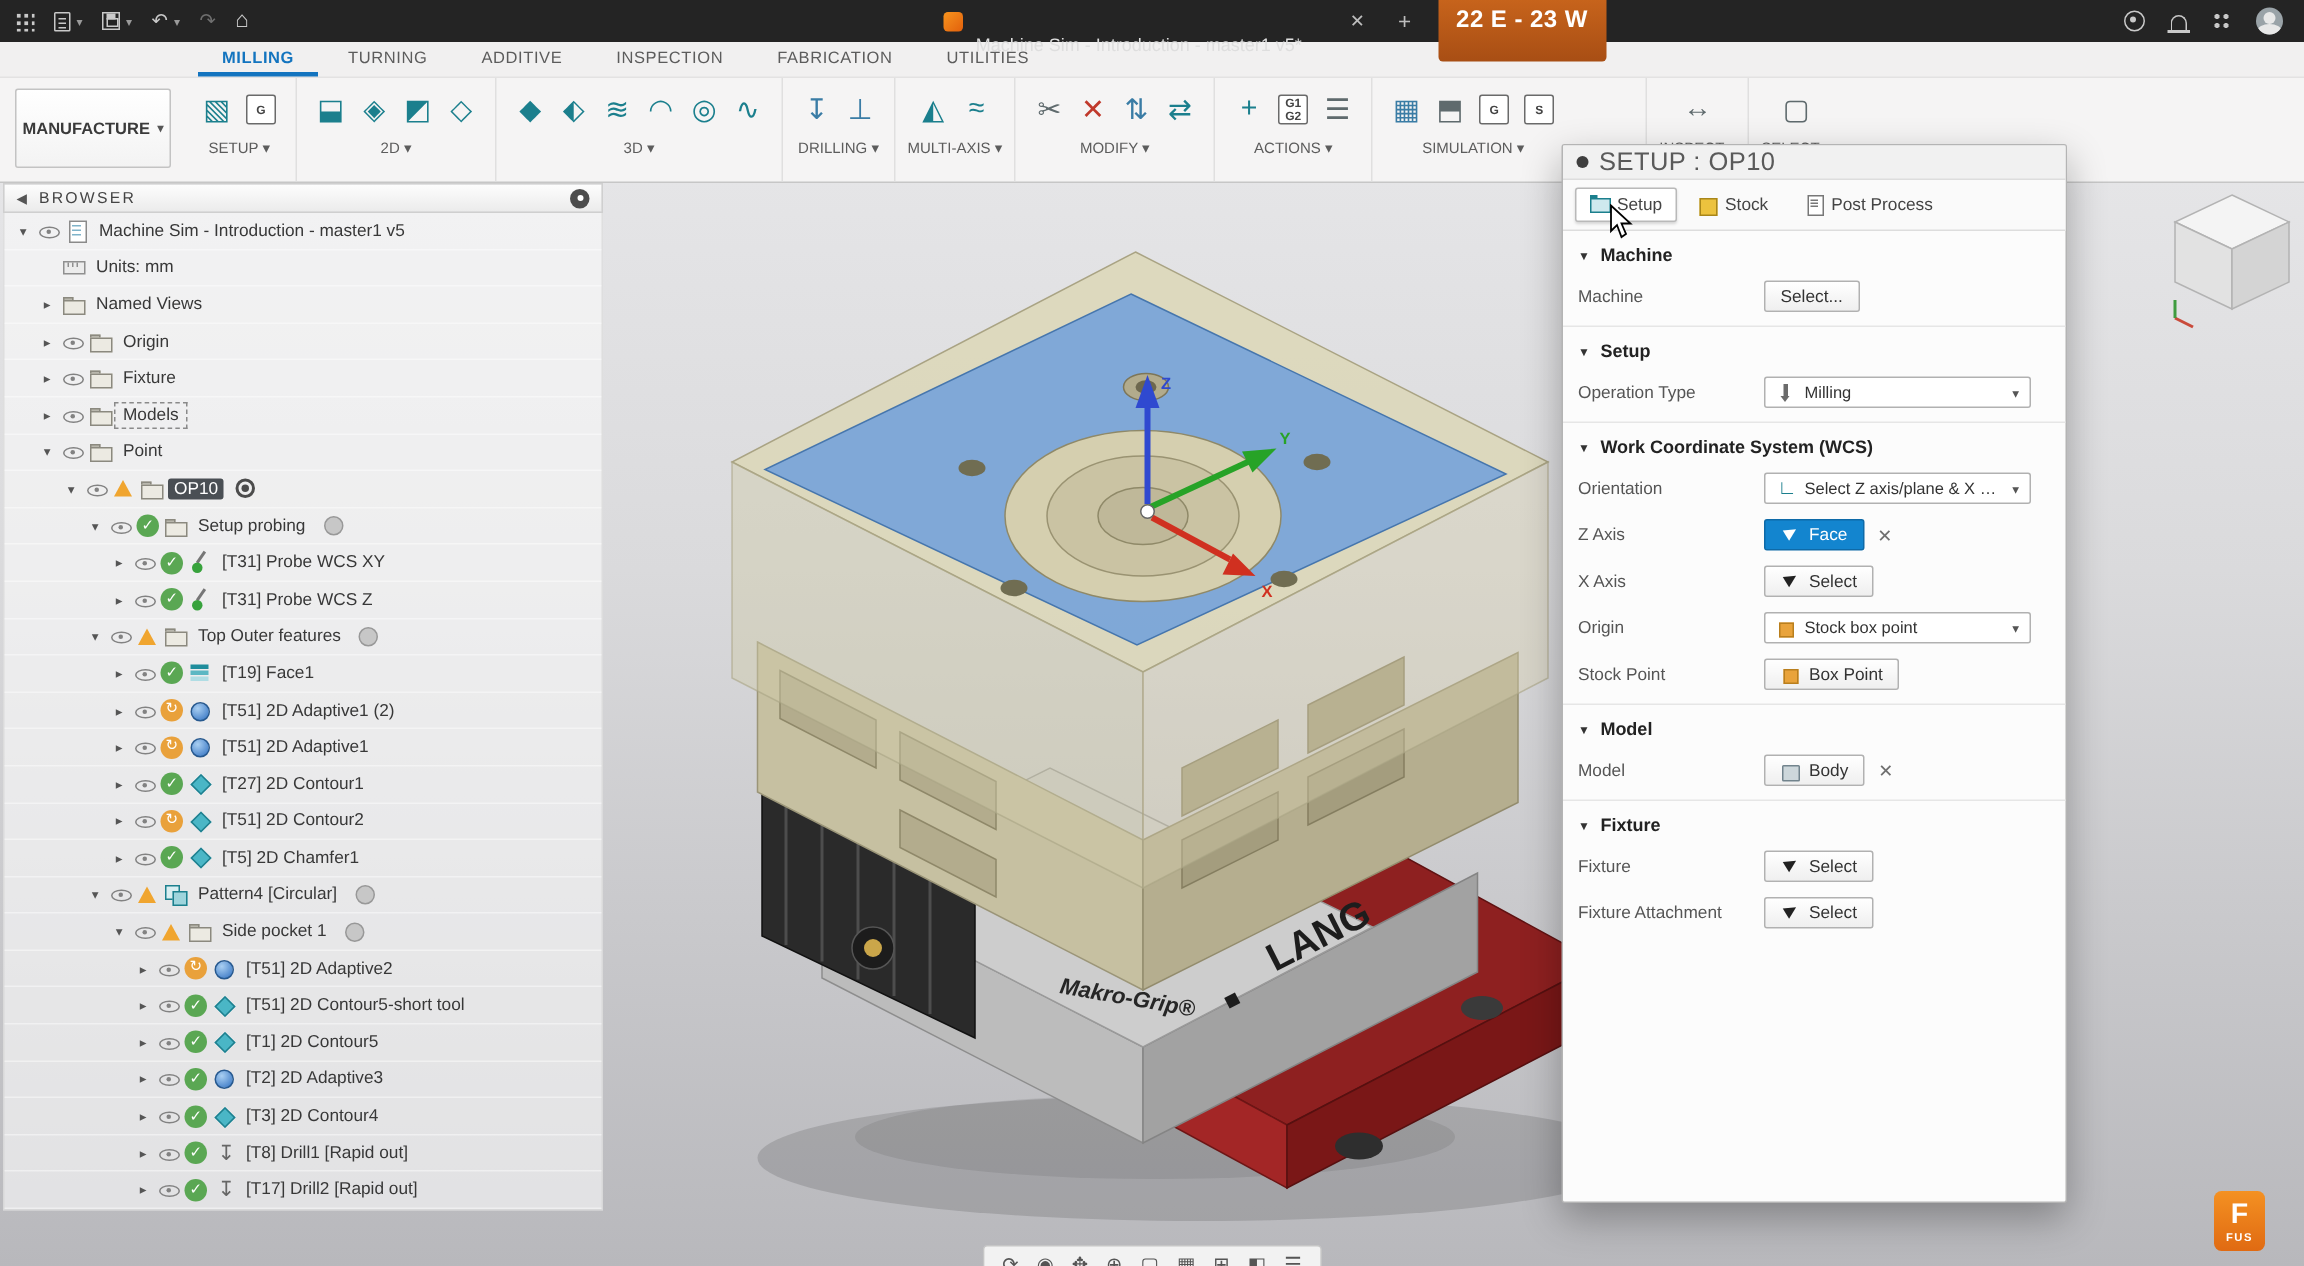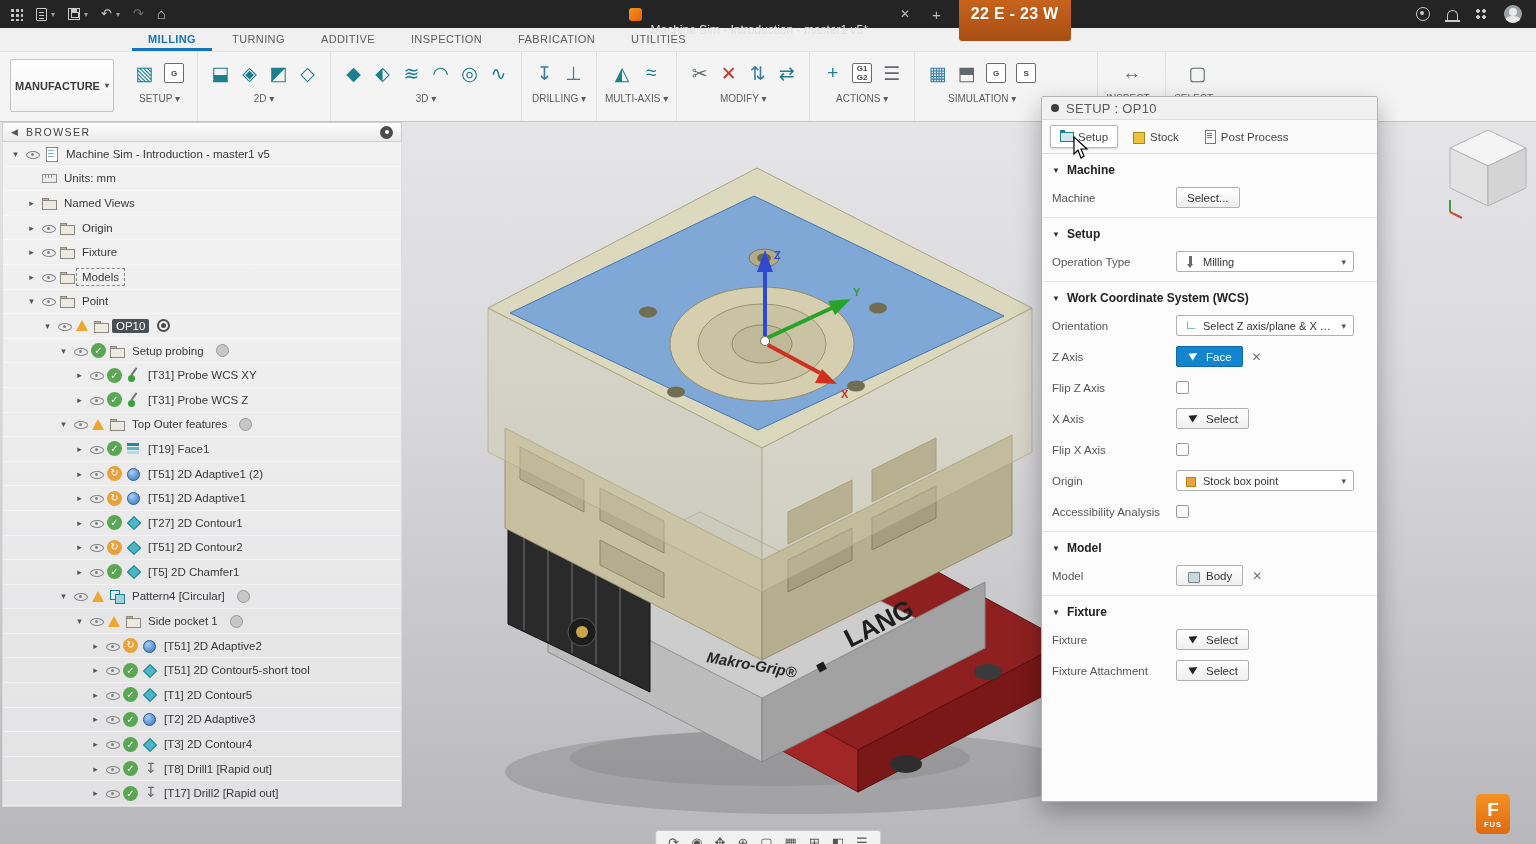--- a/index.html
+++ b/index.html
@@ -91,21 +91,21 @@
   .tlabel { font-size:11.5px; color:#383838; white-space:nowrap; padding:1px 4px; }
   .tlabel.sel { background:#4a4f54; color:#fff; border-radius:2px; }
   .tlabel.dash { outline:1px dashed #8a8a8a; outline-offset:1px; }
   .bdot { width:13px; height:13px; border-radius:50%; background:#c7c7c7; border:1px solid #989898; margin-left:5px; }
   .brec { width:13px; height:13px; border-radius:50%; border:2px solid #4c4c4c; margin-left:5px; position:relative; }
   .brec::before { content:""; position:absolute; left:2px; top:2px; width:5px; height:5px; border-radius:50%; background:#4c4c4c; }
   
   .dialog { position:absolute; left:1041px; top:96px; width:337px; height:706px; display:flex; flex-direction:column; background:#fcfcfc; border:1px solid #b4b4b4; border-radius:2px; box-shadow:0 10px 26px rgba(0,0,0,.3); z-index:20; }
   .dlg-head { height:23px; flex:none; background:#f1f1f1; border-bottom:1px solid #ddd; display:flex; align-items:center; gap:7px; padding:0 9px; }
   .ddot { width:8px; height:8px; border-radius:50%; background:#3f3f3f; }
-  .dlg-title { font-size:13px; color:#5a5a5a; letter-spacing:.3px; }
+  .dlg-title { font-size:17px; color:#5a5a5a; letter-spacing:.3px; }
   .dlg-tabs { flex:none; display:flex; align-items:center; gap:4px; padding:5px 8px; border-bottom:1px solid #ddd; background:#fafafa; }
   .dtab { display:flex; align-items:center; gap:5px; padding:4px 9px; font-size:11.5px; color:#444; border:1px solid transparent; border-radius:2px; cursor:pointer; }
   .dtab.active { background:#fff; border-color:#b9b9b9; box-shadow:0 1px 2px rgba(0,0,0,.15); }
   .dti { width:13px; height:13px; position:relative; }
   .setup-tab-icon::before { content:""; position:absolute; left:0; top:2px; width:12px; height:8px; background:#cfe9ee; border:1px solid #1b7f8d; }
   .setup-tab-icon::after { content:""; position:absolute; left:0; top:0; width:5px; height:2px; background:#1b7f8d; }
   .stock-tab-icon::before { content:""; position:absolute; left:1px; top:2px; width:10px; height:10px; background:#ecc23e; border:1px solid #a8861a; }
   .post-process-tab-icon::before { content:""; position:absolute; left:2px; top:0; width:9px; height:12px; background:#fff; border:1px solid #777; }
   .post-process-tab-icon::after { content:""; position:absolute; left:4px; top:3px; width:5px; height:1px; background:#777; box-shadow:0 2px 0 #777, 0 4px 0 #777; }
   .dlg-sections { flex:none; }
@@ -630,55 +630,46 @@
         <div class="drow" data-name="field-row-z-axis">
           <div class="drl" data-name="field-label-z-axis">Z Axis</div>
           <span class="cwrap" data-name="z-axis-control">
             <div class="dbtn chip-blue" data-name="z-axis-button">
               <span class="cic cursor-select-icon" data-name="cursor-select-icon"></span>
               <span class="ctext" data-name="z-axis-value">Face</span>
             </div>
             <span class="xclear" data-name="clear-selection-icon">✕</span>
           </span>
         </div>
-        <div class="drow" data-name="field-row-flip-z-axis">
-          <div class="drl" data-name="field-label-flip-z-axis">Flip Z Axis</div>
-          <span class="cwrap" data-name="flip-z-axis-control">
-            <span class="cb" data-name="flip-z-axis-checkbox"></span>
-          </span>
-        </div>
         <div class="drow" data-name="field-row-x-axis">
           <div class="drl" data-name="field-label-x-axis">X Axis</div>
           <span class="cwrap" data-name="x-axis-control">
             <div class="dbtn" data-name="x-axis-button">
               <span class="cic cursor-select-icon" data-name="cursor-select-icon"></span>
               <span class="ctext" data-name="x-axis-value">Select</span>
             </div>
-          </span>
-        </div>
-        <div class="drow" data-name="field-row-flip-x-axis">
-          <div class="drl" data-name="field-label-flip-x-axis">Flip X Axis</div>
-          <span class="cwrap" data-name="flip-x-axis-control">
-            <span class="cb" data-name="flip-x-axis-checkbox"></span>
           </span>
         </div>
         <div class="drow" data-name="field-row-origin">
           <div class="drl" data-name="field-label-origin">Origin</div>
           <span class="cwrap" data-name="origin-control">
             <div class="ddrop" data-name="origin-dropdown">
               <span class="cic origin-point-icon" data-name="origin-point-icon"></span>
               <span class="ctext" data-name="origin-value">Stock box point</span>
               <span class="caret" data-name="dropdown-caret-icon">▾</span>
             </div>
           </span>
         </div>
-        <div class="drow" data-name="field-row-accessibility-analysis">
-          <div class="drl" data-name="field-label-accessibility-analysis">Accessibility Analysis</div>
-          <span class="cwrap" data-name="accessibility-analysis-control">
-            <span class="cb" data-name="accessibility-analysis-checkbox"></span>
+        <div class="drow" data-name="field-row-stock-point">
+          <div class="drl" data-name="field-label-stock-point">Stock Point</div>
+          <span class="cwrap" data-name="stock-point-control">
+            <div class="dbtn" data-name="stock-point-button">
+              <span class="cic box-point-icon" data-name="box-point-icon"></span>
+              <span class="ctext" data-name="stock-point-value">Box Point</span>
+            </div>
           </span>
         </div>
       </div>
       <div class="dlg-sec" data-name="section-model">
         <div class="dsh" data-name="section-header-model">
           <span class="tri" data-name="collapse-triangle-icon">▼</span>
           <span class="dsht" data-name="section-title">Model</span>
         </div>
         <div class="drow" data-name="field-row-model">
           <div class="drl" data-name="field-label-model">Model</div>

